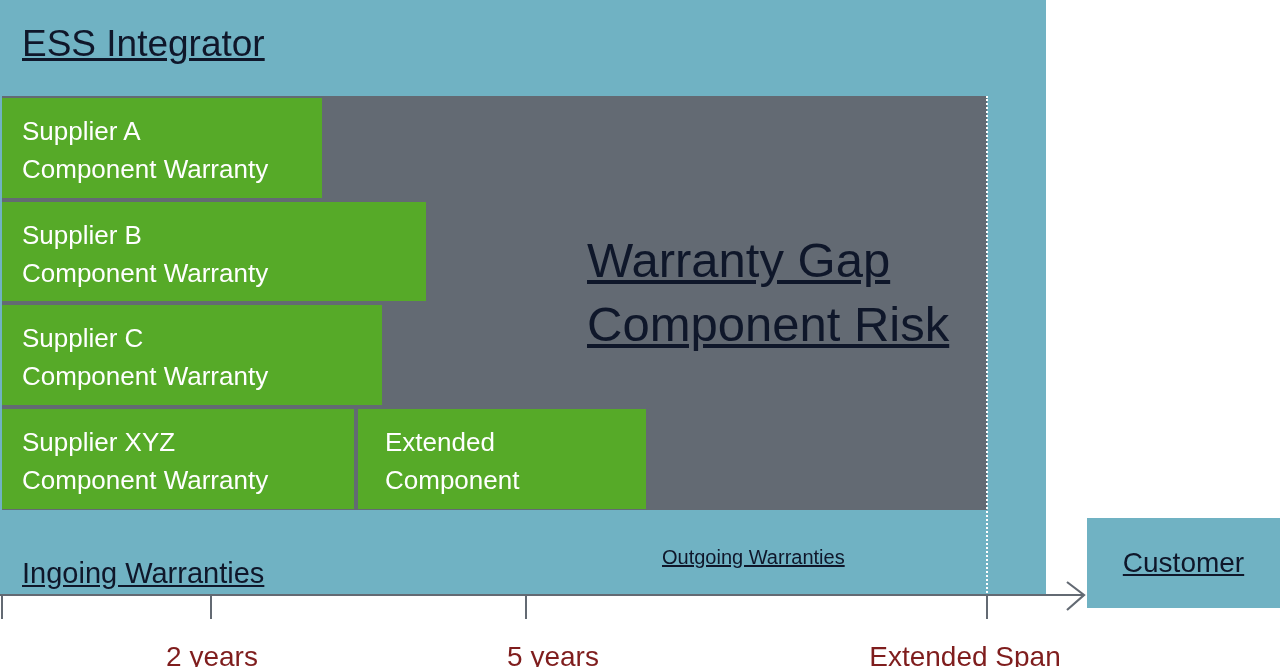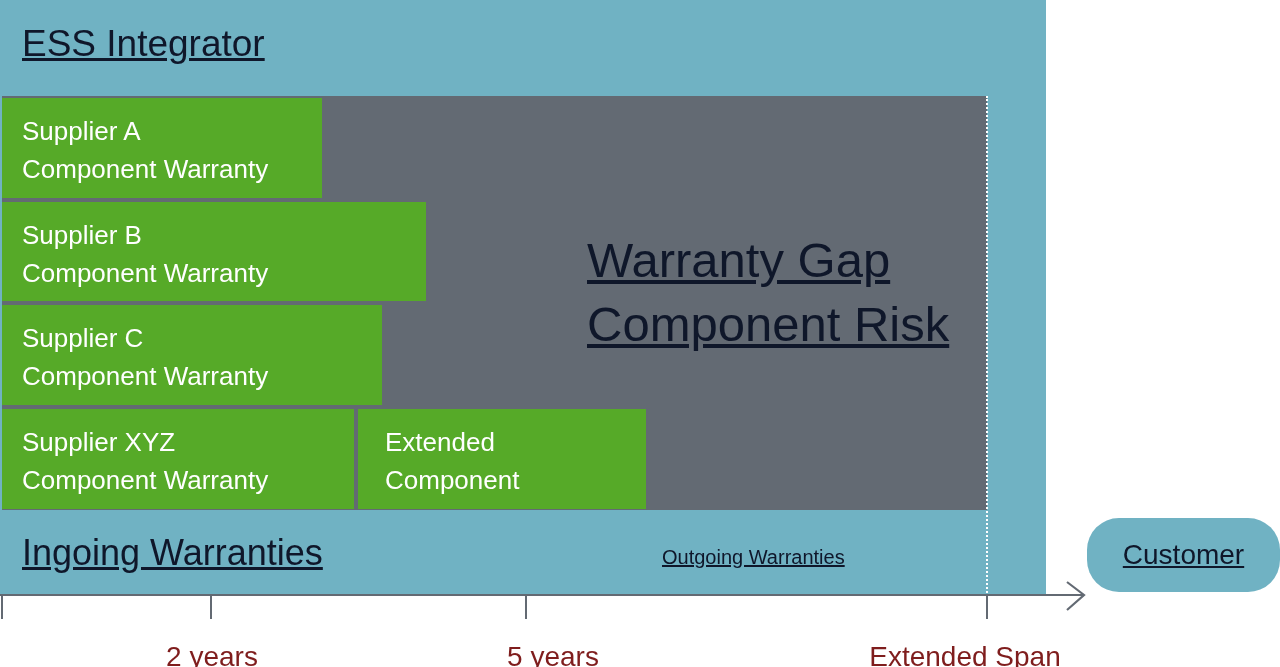--- a/index.html
+++ b/index.html
@@ -59,25 +59,25 @@
 
 <div class="abs green" style="left:358px; top:409px; width:288px; height:100px;padding-left:32px;">
   <div class="bar-text" style="left:27px;">
     <span>Extended</span>
     <span>Component</span>
   </div>
 </div>
 
 <div class="abs" style="left:986px; top:96px; width:0; height:500px; border-left:2px dotted #ffffff;"></div>
 
-<div class="abs white-text" style="left:22px; top:534px; font-size:36px; line-height:38px; white-space:nowrap;">Ingoing Warranties</div>
+<div class="abs white-text" style="left:22px; top:554px; font-size:29px; line-height:38px; white-space:nowrap;">Ingoing Warranties</div>
 
 <div class="abs white-text" style="left:662px; top:538px; font-size:20px; line-height:38px; white-space:nowrap;">Outgoing Warranties</div>
 
-<div class="abs teal white-text" style="left:1087px; top:518px; width:193px; height:74px; display:flex; align-items:center; justify-content:center;border-radius:32px;">
+<div class="abs teal white-text" style="left:1087px; top:518px; width:193px; height:90px; display:flex; align-items:center; justify-content:center;">
   <span style="font-size:28px;">Customer</span>
 </div>
 
 <div class="abs" style="left:0; top:594px; width:1084px; height:2px; background:#636a73;"></div>
 <svg class="abs" style="left:1064px; top:580px;" width="24" height="32" viewBox="0 0 24 32">
   <polyline points="3,2 20,15 3,30" fill="none" stroke="#636a73" stroke-width="2.2"></polyline>
 </svg>
 
 <div class="tick" style="left:1px; top:594px; height:25px;"></div>
 <div class="tick" style="left:210px; top:594px; height:25px;"></div>

